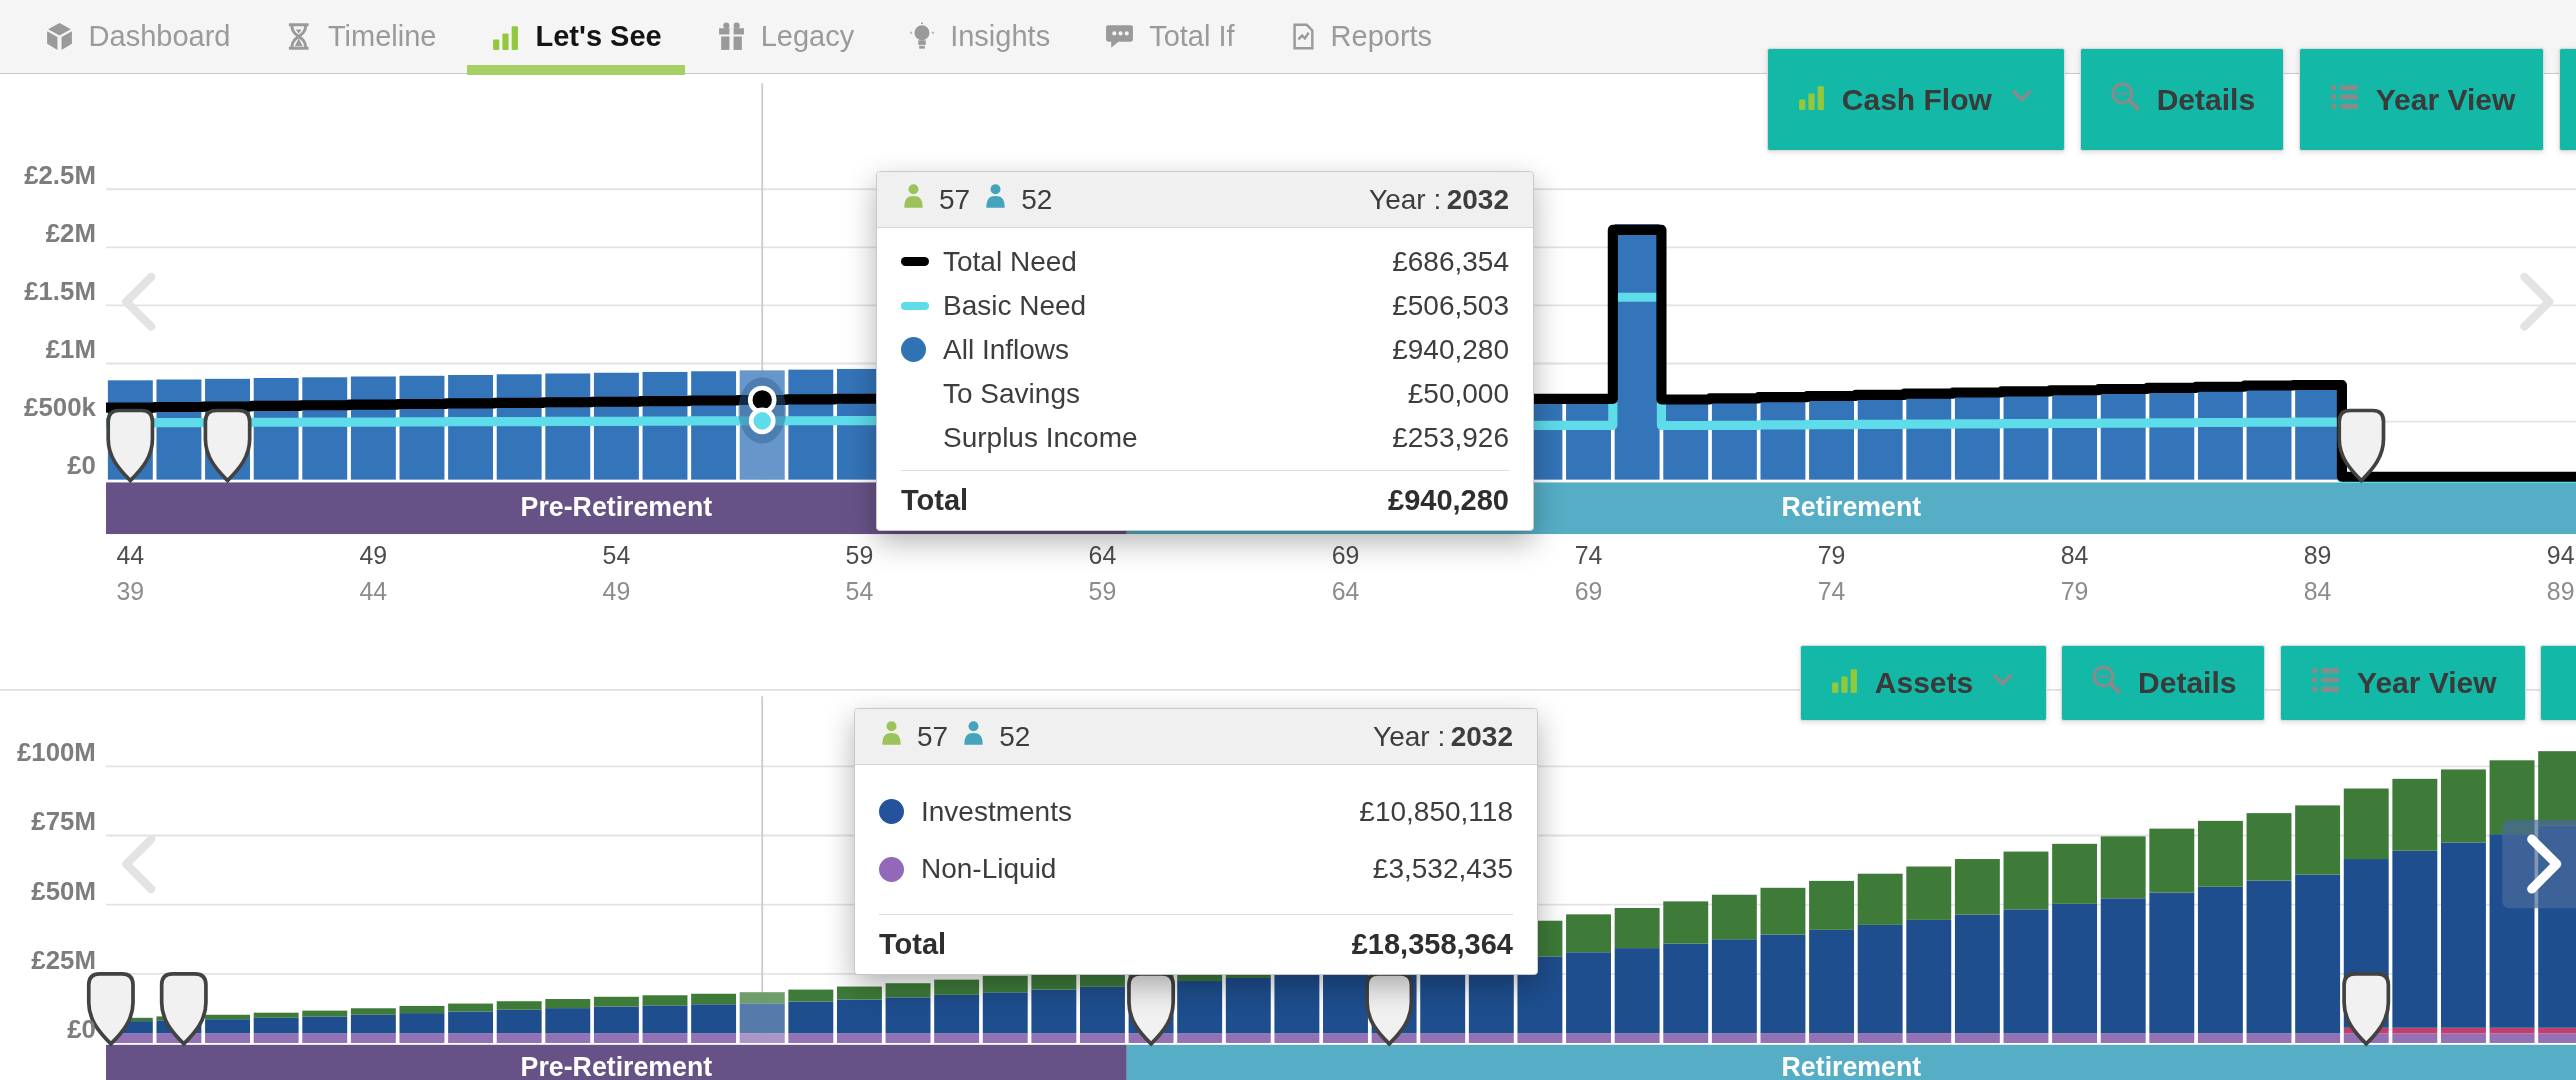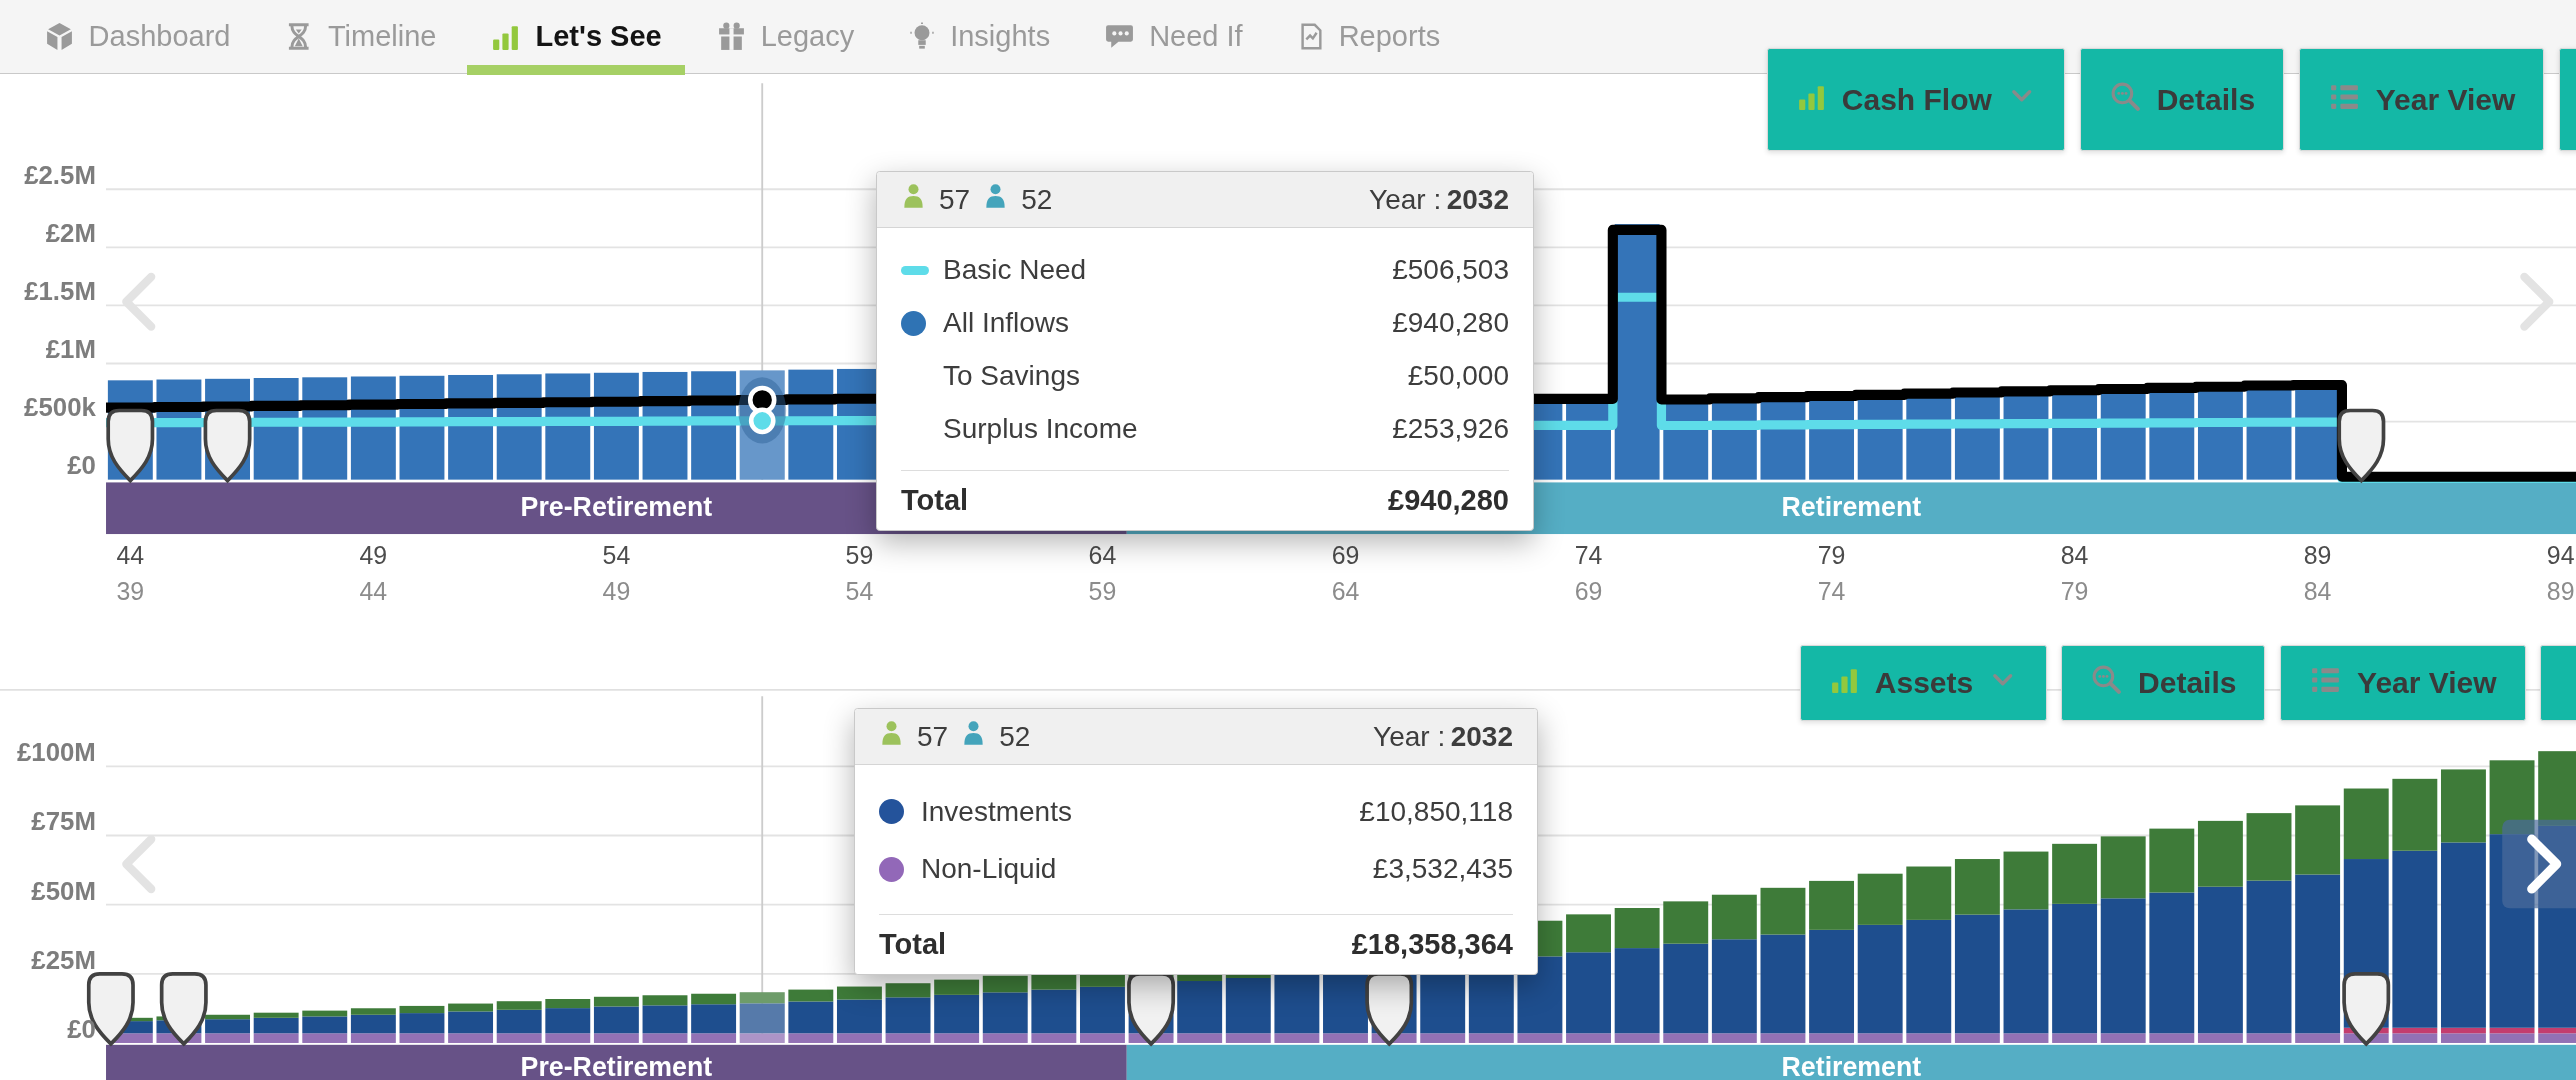--- a/index.html
+++ b/index.html
@@ -463,21 +463,21 @@
     </div>
     <div class="nav-item">
       <span class="nicon">
         <svg width="31" height="31" viewBox="0 0 30 30">
           <path fill="#9a9a9a" d="M4,4 H26 a2,2 0 0 1 2,2 V18 a2,2 0 0 1 -2,2 H14 L7,26 V20 H4 a2,2 0 0 1 -2,-2 V6 a2,2 0 0 1 2,-2Z"></path>
           <circle cx="10" cy="12" r="2" fill="#f5f5f5"></circle>
           <circle cx="16" cy="12" r="2" fill="#f5f5f5"></circle>
           <circle cx="22" cy="12" r="2" fill="#f5f5f5"></circle>
         </svg>
       </span>
-      <span>Need If</span>
+      <span>Total If</span>
     </div>
     <div class="nav-item">
       <span class="nicon">
         <svg width="28" height="31" viewBox="0 0 30 30">
           <g fill="none" stroke="#9a9a9a" stroke-width="2.6">
             <path d="M6,2.5 H19 L25,8.5 V27.5 H6 Z"></path>
             <path d="M10,18 l4,-4 3,3 4,-6"></path>
           </g>
         </svg>
       </span>
@@ -580,20 +580,27 @@
             <circle cx="15" cy="8" r="6" fill="#44a4bb"></circle>
             <path fill="#44a4bb" d="M4,30 C4,19 8,16 15,16 C22,16 26,19 26,30 Z"></path>
           </svg></span>
       <span>52</span>
     </span>
     <span class="tt-year">
       <span>Year :</span><b>2032</b>
     </span>
   </div>
   <div class="tt-body">
+      <div class="tt-row">
+        <span class="tt-swatch">
+          <span class="sw-dash" style="background: rgb(0, 0, 0);"></span>
+        </span>
+        <span class="tt-label">Total Need</span>
+        <span class="tt-value">£686,354</span>
+      </div>
       <div class="tt-row">
         <span class="tt-swatch">
           <span class="sw-dash" style="background: rgb(94, 220, 233);"></span>
         </span>
         <span class="tt-label">Basic Need</span>
         <span class="tt-value">£506,503</span>
       </div>
       <div class="tt-row">
         <span class="tt-swatch">
           <span class="sw-dot" style="background: rgb(47, 115, 180);"></span>

